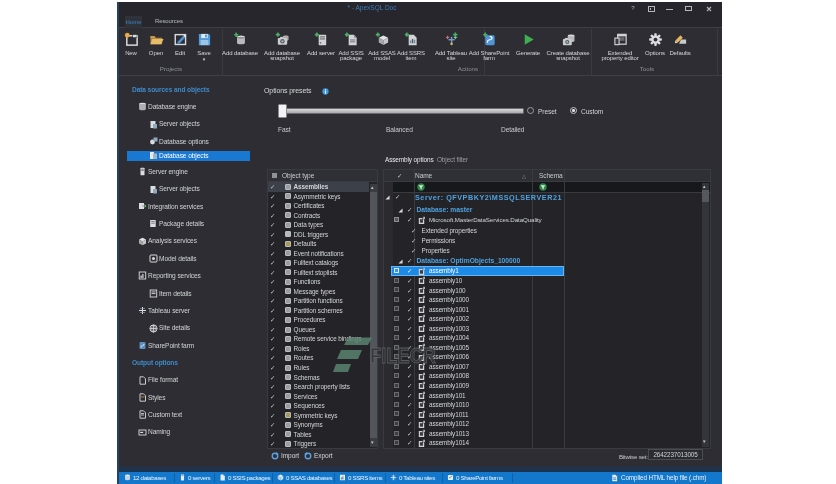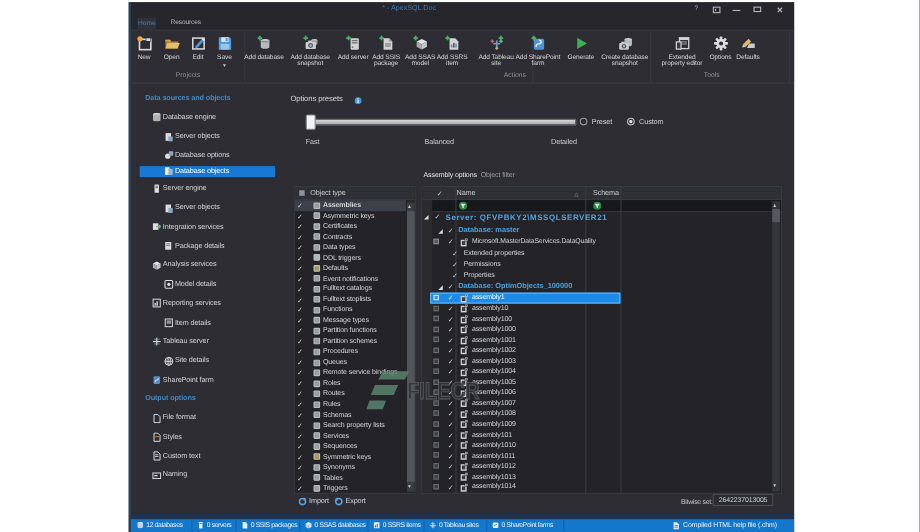--- a/index.html
+++ b/index.html
@@ -505,21 +505,21 @@
     </div>
 <div class="abs" style="left:295px;top:167.5px;width:1px;height:278px;background:#3a3a41;"></div>
 <div class="abs" style="left:413px;top:167.5px;width:1px;height:278px;background:#3a3a41;"></div>
 <div class="abs" style="left:445px;top:167.5px;width:1px;height:278px;background:#3a3a41;"></div>
 <div class="abs" style="left:266px;top:192.50px;width:5px;height:5px;">
       <svg width="5" height="5" viewBox="0 0 6 6">
         <path d="M5.5 0.5 V5.5 H0.5 Z" fill="#d8dadc"></path>
       </svg>
     </div>
 <div class="t" style="left:276px;top:191.20px;color:#c6c9cc;font-size:6.4px;">✓</div>
-<div class="t" style="left:286px;top:190.90px;color:#4da2e0;font-size:7.2px;font-weight:bold;letter-spacing:0.55px;">Server: QFVPBKY2\MSSQLSERVER21</div>
+<div class="t" style="left:296px;top:190.90px;color:#4da2e0;font-size:7.2px;font-weight:bold;letter-spacing:0.55px;">Server: QFVPBKY2\MSSQLSERVER21</div>
 <div class="abs" style="left:279px;top:205.50px;width:5px;height:5px;">
       <svg width="5" height="5" viewBox="0 0 6 6">
         <path d="M5.5 0.5 V5.5 H0.5 Z" fill="#d8dadc"></path>
       </svg>
     </div>
 <div class="t" style="left:288px;top:204.20px;color:#c6c9cc;font-size:6.4px;">✓</div>
 <div class="t" style="left:297.5px;top:204.20px;color:#4da2e0;font-size:6.7px;font-weight:bold;letter-spacing:0;">Database: master</div>
 <div class="abs" style="left:275px;top:215.20px;width:5px;height:5px;border:1px solid #8a8d91;background:#55585c;"></div>
 <div class="t" style="left:288px;top:214.40px;color:#c6c9cc;font-size:6.4px;">✓</div>
 <div class="abs" style="left:299px;top:213.70px;width:8px;height:9px;">

